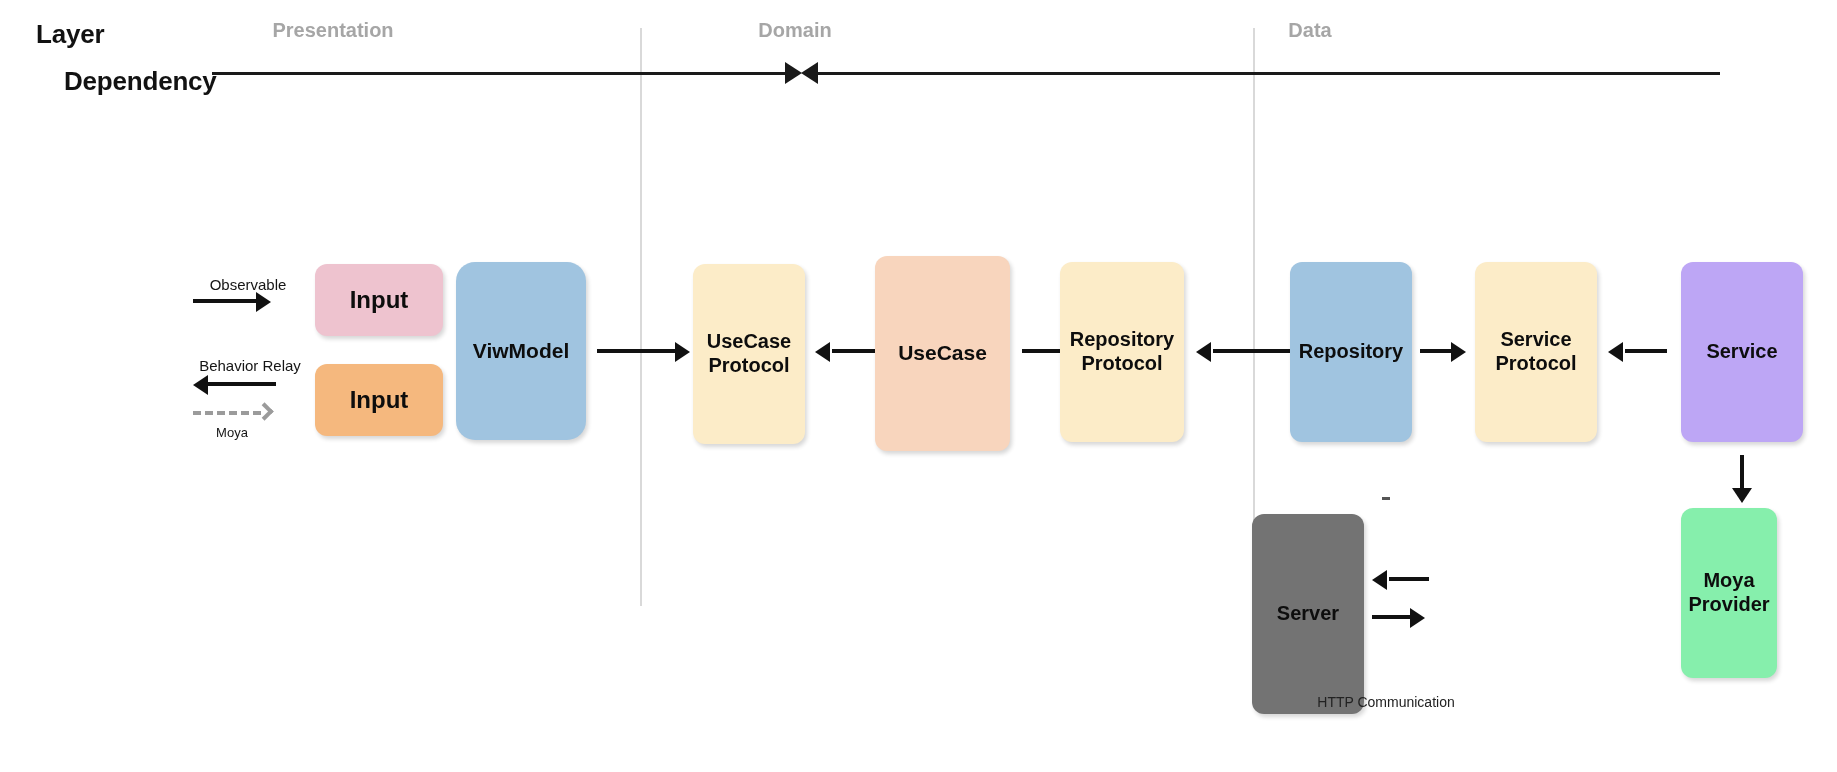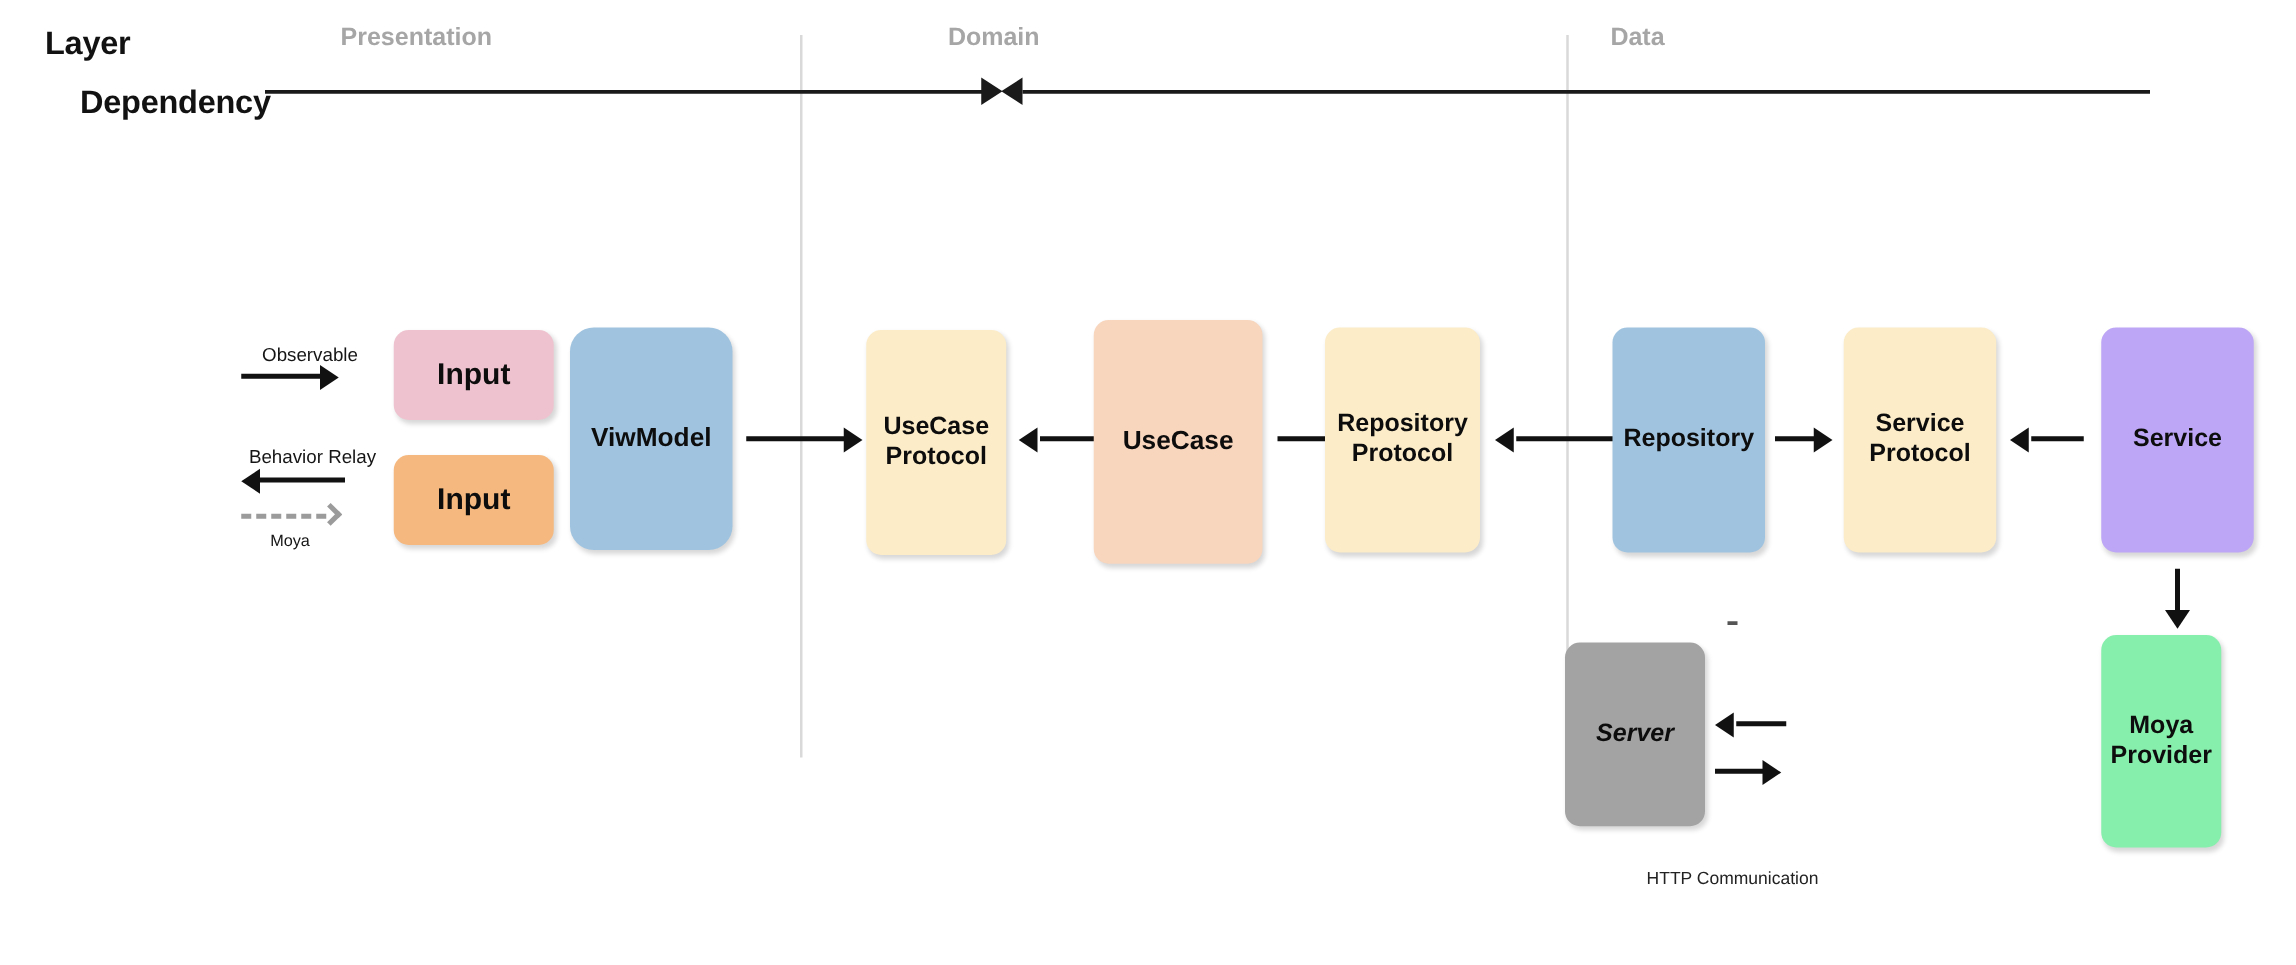--- a/index.html
+++ b/index.html
@@ -223,21 +223,21 @@
   <div class="arrow-h" style="left:1625px; top:349px; width:42px;"></div>
   <div class="head-left" style="left:1608px; top:342px;"></div>
 
   <div class="node" style="left: 1681px; top: 262px; width: 122px; height: 180px; font-size: 20px; background: rgb(189, 166, 245);">Service</div>
 
   <div class="arrow-v" style="left:1740px; top:455px; height:38px;"></div>
   <div class="head-down" style="left:1732px; top:488px;"></div>
 
   <div id="stray-mark"></div>
 
-  <div class="node" style="left: 1252px; top: 514px; width: 112px; height: 147px; font-size: 20px; background: #a3a3a3; font-style: italic;">Server</div>
+  <div class="node" style="left: 1252px; top: 514px; width: 112px; height: 200px; font-size: 20px; background: #737373;">Server</div>
 
   <div class="arrow-h" style="left:1389px; top:577px; width:40px;"></div>
   <div class="head-left" style="left:1372px; top:570px;"></div>
   <div class="arrow-h" style="left:1372px; top:615px; width:40px;"></div>
   <div class="head-right" style="left:1410px; top:608px;"></div>
 
   <div class="node" style="left: 1681px; top: 508px; width: 96px; height: 170px; font-size: 20px; background: #86efac;">Moya
 Provider</div>
 
   <div class="caption-small" style="left:1386px; top:694px;">HTTP Communication</div>

